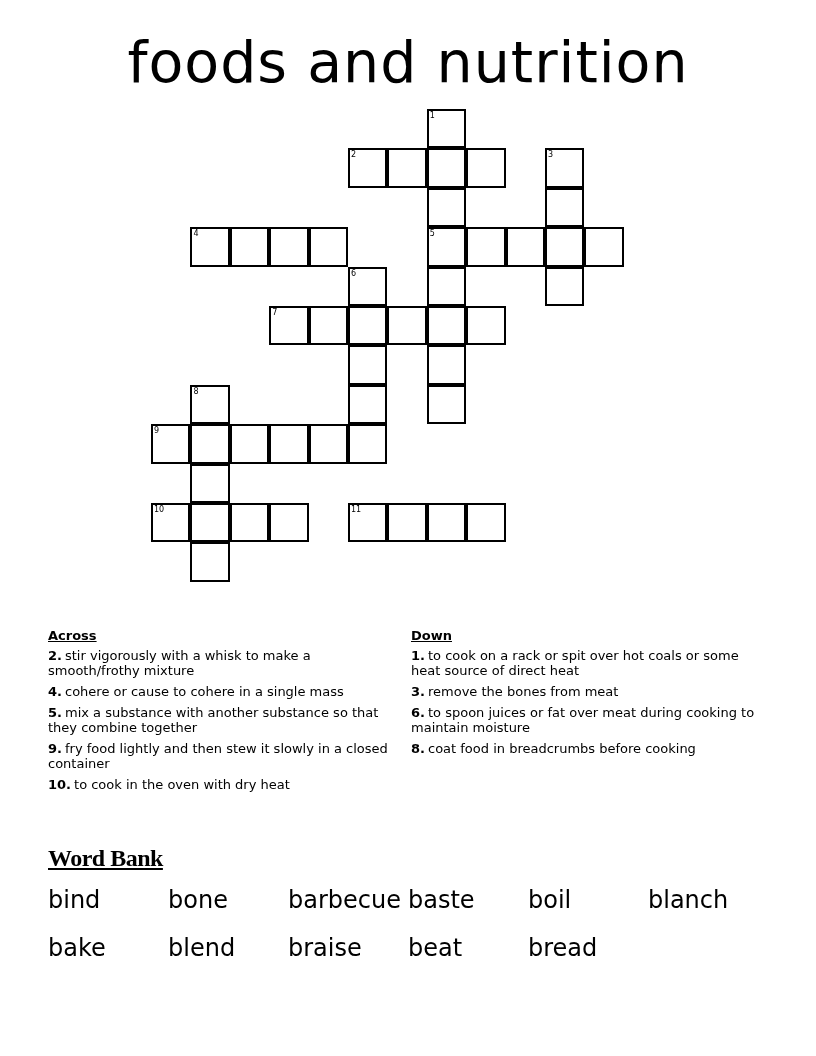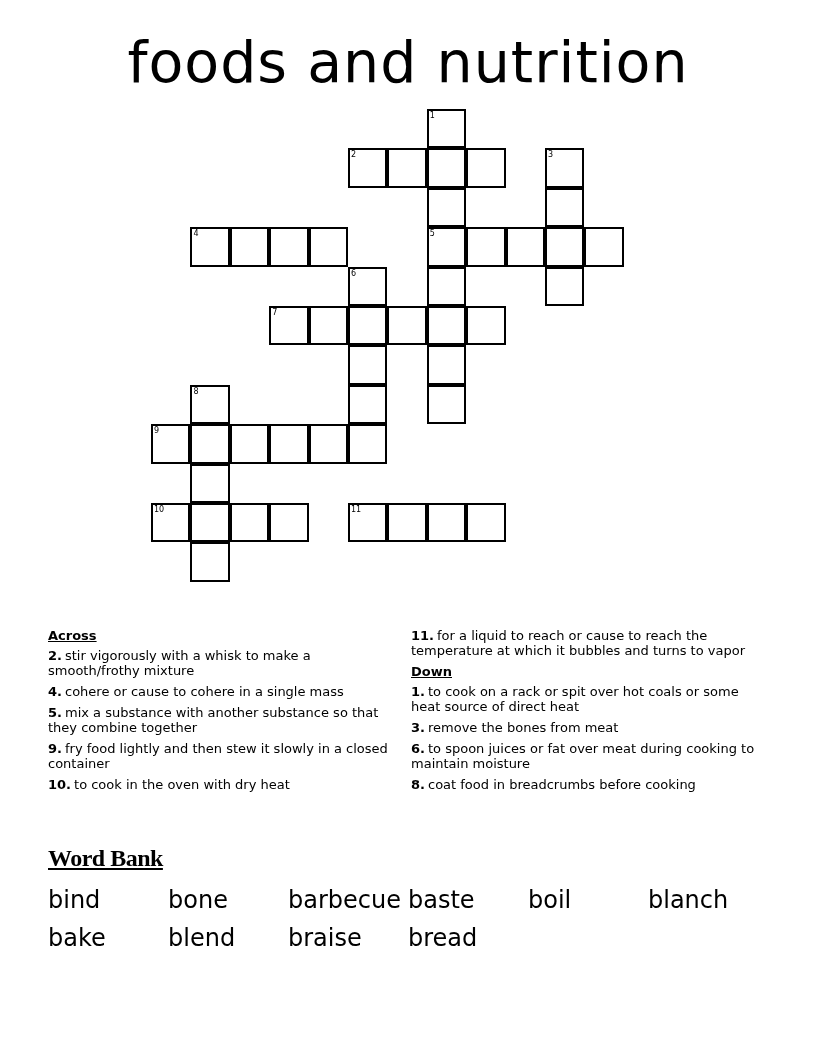--- a/index.html
+++ b/index.html
@@ -13,21 +13,21 @@
   .cell .num { position:absolute; left:1px; top:0px; font-size:8px; line-height:9px; }
   .clues { position:absolute; top:628px; font-size:13px; line-height:15px; }
   .clues.left { left:48px; width:350px; }
   .clues.right { left:411px; width:360px; }
   .clue-head { font-weight:bold; text-decoration:underline; font-size:13px; margin-bottom:5px; }
   .clue { margin-bottom:6px; }
   .clue b { font-weight:bold; margin-right:3px; }
   .wb-title { position:absolute; left:48px; top:845px; font-size:24px; font-weight:bold;
               text-decoration:underline; letter-spacing:-0.5px;font-family:Liberation Serif, serif; }
   .wb-grid { position:absolute; left:48px; top:884px; width:720px;
-             display:grid; grid-template-columns:repeat(6,120px); row-gap:6px; }
+             display:grid; grid-template-columns:repeat(6,120px); row-gap:16px; }
   .wb-word { font-size:24px; line-height:32px; }
 </style>
 </head>
 <body>
 
 <div class="title">foods and nutrition</div>
 
 <div class="grid" id="grid">
     <div class="cell" style="left: 275.8px; top: 0px;">
       <span class="num">1</span>
@@ -103,33 +103,33 @@
 <div class="clues left">
   <div class="clue-head">Across</div>
   <div class="clue"><b>2.</b><span>stir vigorously with a whisk to make a smooth/frothy mixture</span></div>
   <div class="clue"><b>4.</b><span>cohere or cause to cohere in a single mass</span></div>
   <div class="clue"><b>5.</b><span>mix a substance with another substance so that they combine together</span></div>
   <div class="clue"><b>9.</b><span>fry food lightly and then stew it slowly in a closed container</span></div>
   <div class="clue"><b>10.</b><span>to cook in the oven with dry heat</span></div>
 </div>
 
 <div class="clues right">
-  <div class="clue"><b>11.</b><span>for a liquid to reach or cause to reach the temperature at which it bubbles and turns to vapor</span></div>
   <div class="clue-head">Down</div>
   <div class="clue"><b>1.</b><span>to cook on a rack or spit over hot coals or some heat source of direct heat</span></div>
   <div class="clue"><b>3.</b><span>remove the bones from meat</span></div>
   <div class="clue"><b>6.</b><span>to spoon juices or fat over meat during cooking to maintain moisture</span></div>
   <div class="clue"><b>8.</b><span>coat food in breadcrumbs before cooking</span></div>
 </div>
 
 <div class="wb-title">Word Bank</div>
 <div class="wb-grid">
   <div class="wb-word">bind</div>
   <div class="wb-word">bone</div>
   <div class="wb-word">barbecue</div>
   <div class="wb-word">baste</div>
   <div class="wb-word">boil</div>
   <div class="wb-word">blanch</div>
   <div class="wb-word">bake</div>
   <div class="wb-word">blend</div>
   <div class="wb-word">braise</div>
+  <div class="wb-word">beat</div>
   <div class="wb-word">bread</div>
 </div>
 
 </body></html>

